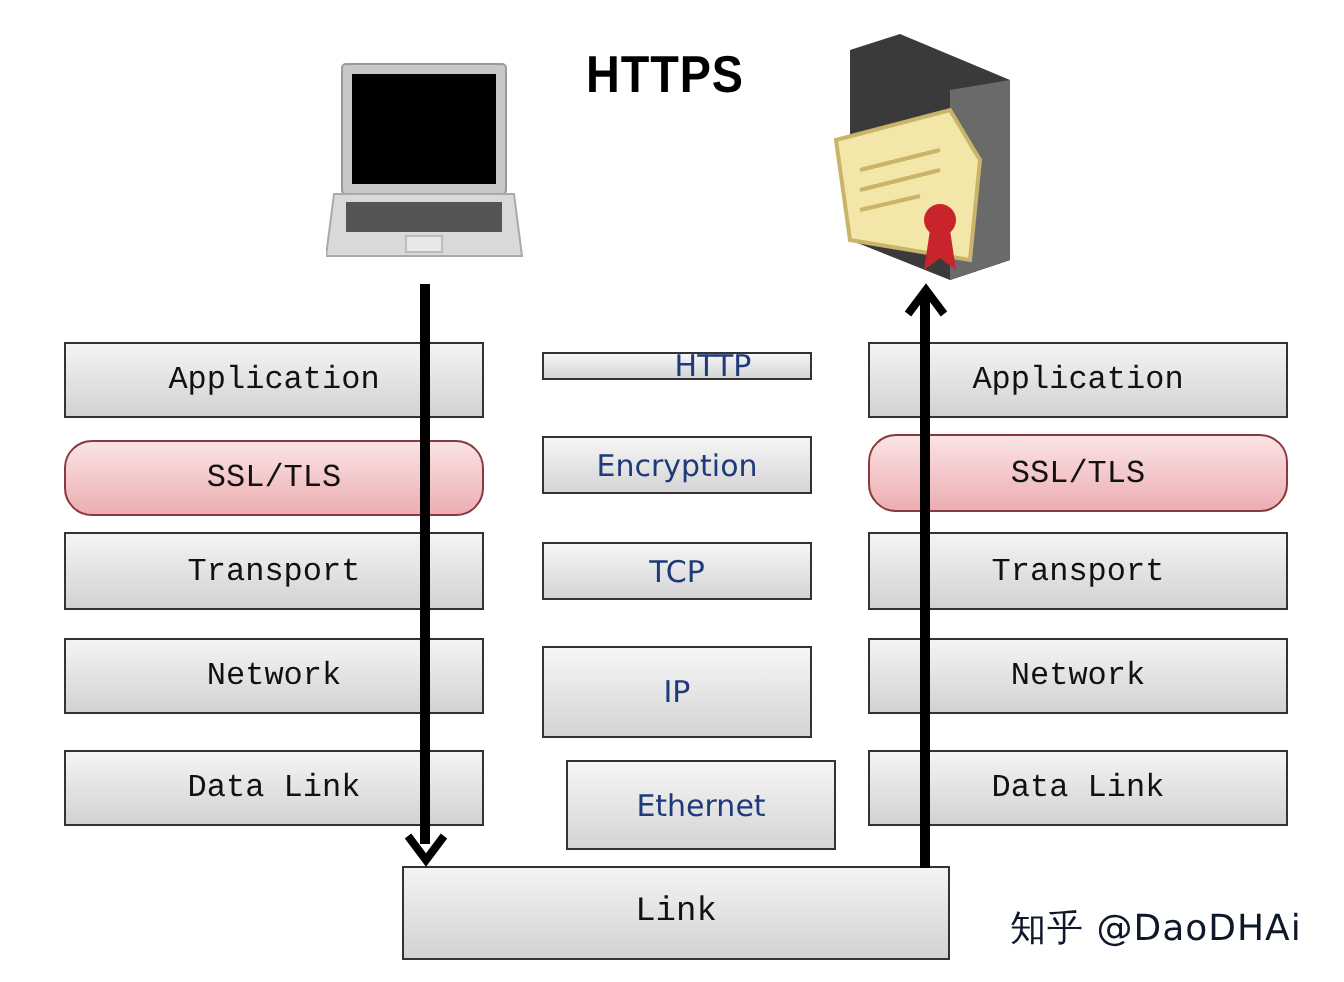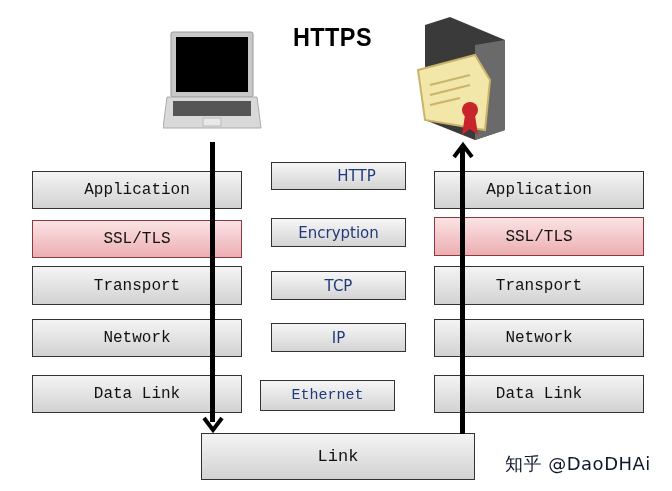--- a/index.html
+++ b/index.html
@@ -4,21 +4,21 @@
   <style>
     html, body { margin:0; padding:0; }
     body { width:672px; height:491px; background:#ffffff; position:relative; overflow:hidden;
            font-family:"DejaVu Sans", sans-serif; }
     .abs { position:absolute; }
     .title { left:293px; top:22px; font-family:"Liberation Sans", sans-serif; font-weight:bold;
              font-size:26px; color:#000; letter-spacing:0.5px; transform:scaleX(0.9); transform-origin:left; }
     .box { position:absolute; box-sizing:border-box; border:1px solid #333; display:flex; align-items:center;
            justify-content:center; font-size:16px; color:#111;
            background:linear-gradient(#f4f4f4, #d2d2d2);font-family:Liberation Mono, monospace; }
-    .box.red { background:linear-gradient(#fbe3e4, #ecaeb2); border-color:#8a3a3e; }
+    .box.red { background:linear-gradient(#fbe3e4, #ecaeb2); border-color:#8a3a3e;border-radius:14px; }
     .proto { position:absolute; box-sizing:border-box; border:1px solid #333; display:flex; align-items:center;
              justify-content:center; font-size:15px; color:#1f3a7a;
              background:linear-gradient(#f6f6f6, #d4d4d4); }
     .watermark { left:505px; top:452px; font-size:18px; color:#0f172a; letter-spacing:0.5px; }
     .line { position:absolute; background:#000; }
   </style>
 </head>
 <body>
 
 <div class="abs title">HTTPS</div>
@@ -45,25 +45,25 @@
     <polygon points="50,100 60,100 63,120 55,114 47,120" fill="#c8242c"></polygon>
   </svg>
 </div>
 
 <div class="box" style="left:32px;top:171px;width:210px;height:38px;">Application</div>
 <div class="box red" style="left:32px;top:220px;width:210px;height:38px;">SSL/TLS</div>
 <div class="box" style="left:32px;top:266px;width:210px;height:39px;">Transport</div>
 <div class="box" style="left:32px;top:319px;width:210px;height:38px;">Network</div>
 <div class="box" style="left:32px;top:375px;width:210px;height:38px;">Data Link</div>
 
-<div class="proto" style="left:271px;top:162px;width:135px;height:28px;padding-left:36px;">HTTP</div>
+<div class="proto" style="left:271px;top:176px;width:135px;height:14px;padding-left:36px;">HTTP</div>
 <div class="proto" style="left:271px;top:218px;width:135px;height:29px;">Encryption</div>
 <div class="proto" style="left:271px;top:271px;width:135px;height:29px;">TCP</div>
-<div class="proto" style="left:271px;top:323px;width:135px;height:29px;">IP</div>
-<div class="proto" style="left:260px;top:380px;width:135px;height:31px;font-family:Liberation Mono, monospace;">Ethernet</div>
+<div class="proto" style="left:271px;top:323px;width:135px;height:46px;">IP</div>
+<div class="proto" style="left:283px;top:380px;width:135px;height:45px;">Ethernet</div>
 
 <div class="box" style="left:434px;top:171px;width:210px;height:38px;">Application</div>
 <div class="box red" style="left:434px;top:217px;width:210px;height:39px;">SSL/TLS</div>
 <div class="box" style="left:434px;top:266px;width:210px;height:39px;">Transport</div>
 <div class="box" style="left:434px;top:319px;width:210px;height:38px;">Network</div>
 <div class="box" style="left:434px;top:375px;width:210px;height:38px;">Data Link</div>
 
 <div class="box" style="left:201px;top:433px;width:274px;height:47px;font-size:17px;">Link</div>
 
 <div class="line" style="left:210px;top:142px;width:5px;height:280px;"></div>

